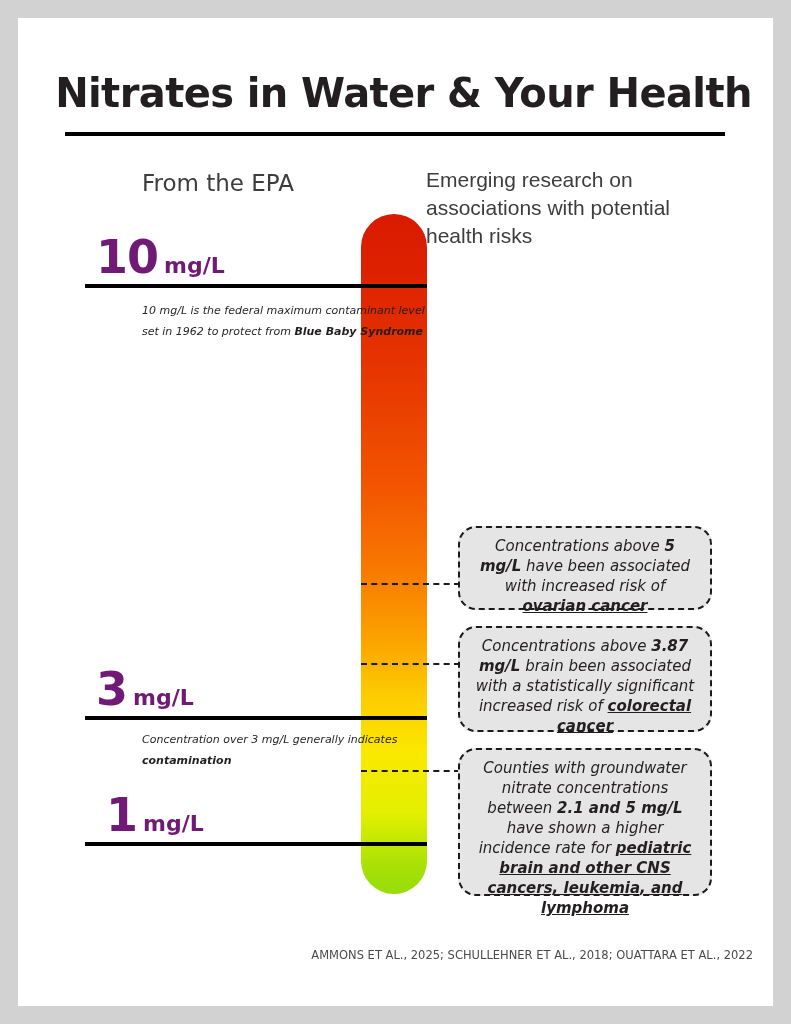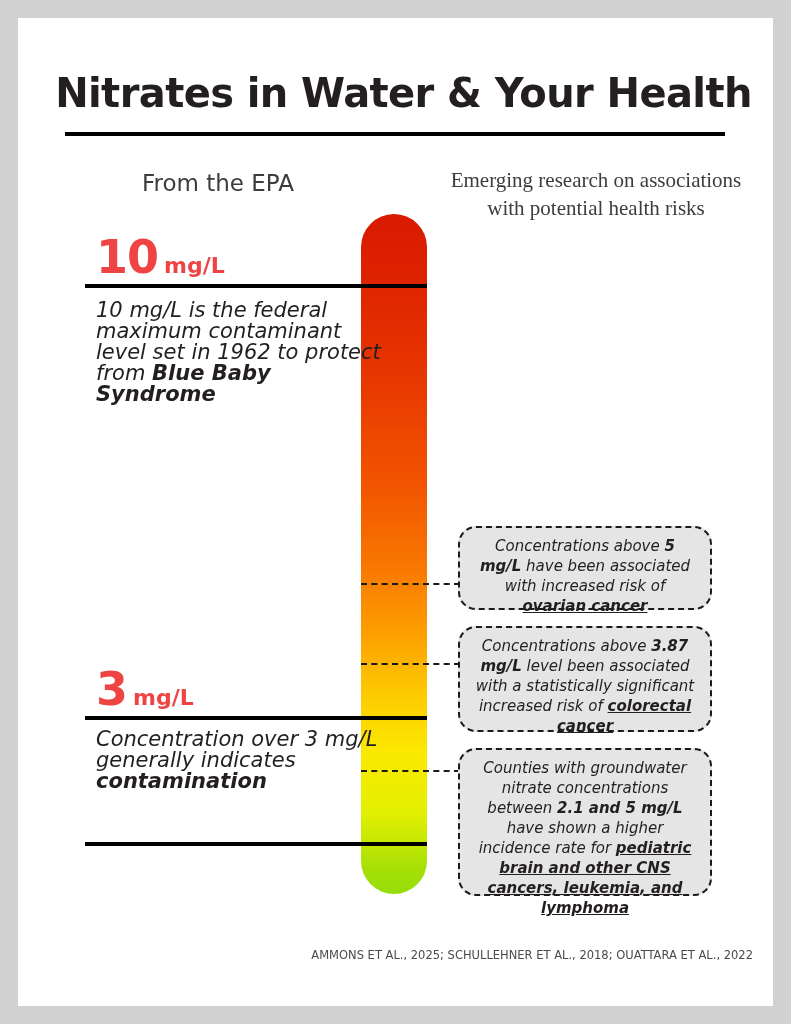--- a/index.html
+++ b/index.html
@@ -54,28 +54,28 @@
     left: 60px;
     top: 152px;
     width: 280px;
     text-align: center;
     font-size: 23px;
     color: #3d3d3d;
     font-family: "DejaVu Sans", sans-serif;
   }
   #right-heading {
     position: absolute;
-    left: 428px;
+    left: 408px;
     top: 148px;
     width: 300px;
-    text-align: center;
+    text-align: left;
     font-size: 21px;
     line-height: 28px;
     color: #3d3d3d;
-    font-family: Liberation Serif, serif;
+    font-family: Liberation Sans, sans-serif;
   }
 
   
   #bar {
     position: absolute;
     left: 343px;
     top: 196px;
     width: 66px;
     height: 680px;
     border-radius: 33px;
@@ -99,47 +99,48 @@
     height: 4px;
     background: #000000;
   }
   #rule-10 { left: 67px; top: 266px; width: 342px; }
   #rule-3  { left: 67px; top: 698px; width: 342px; }
   #rule-1  { left: 67px; top: 824px; width: 342px; }
 
   
   .level-label {
     position: absolute;
-    color: #ef4444;
+    color: #701a75;
     font-family: "DejaVu Sans", sans-serif;
   }
   .level-num {
     font-size: 46px;
     font-weight: bold;
     letter-spacing: -1px;
     vertical-align: baseline;
   }
   .level-unit {
     font-size: 22px;
     font-weight: bold;
     margin-left: 6px;
   }
   #label-10 { left: 78px; top: 212px; }
   #label-3  { left: 78px; top: 644px; }
   #label-1  { left: 88px; top: 770px; }
 
   
   .level-desc {
     position: absolute;
-    font-size: 21px;
+    font-size: 11px;
     line-height: 21px;
     font-style: italic;
     color: #231f20;
     font-family: "DejaVu Sans", sans-serif;
     width: 290px;
+    margin-left: 46px;
   }
   .level-desc b { font-weight: bold; font-style: italic; }
   #desc-10 { left: 78px; top: 282px; }
   #desc-3  { left: 78px; top: 711px; }
   #desc-1  { left: 78px; top: 837px; }
 
   
   .callout {
     position: absolute;
     box-sizing: border-box;
@@ -209,31 +210,34 @@
   <div id="rule-10" class="level-rule"></div>
   <div id="rule-3" class="level-rule"></div>
   <div id="rule-1" class="level-rule"></div>
 
   <div id="label-10" class="level-label">
     <span class="level-num">10</span><span class="level-unit">mg/L</span>
   </div>
   <div id="label-3" class="level-label">
     <span class="level-num">3</span><span class="level-unit">mg/L</span>
   </div>
+  <div id="label-1" class="level-label">
+    <span class="level-num">1</span><span class="level-unit">mg/L</span>
+  </div>
 
   <div id="desc-10" class="level-desc"><span>10 mg/L is the federal maximum contaminant level set in 1962 to protect from </span><b>Blue Baby Syndrome</b></div>
   <div id="desc-3" class="level-desc"><span>Concentration over 3 mg/L generally indicates </span><b>contamination</b></div>
 
   <div id="leader-1" class="leader"></div>
   <div id="leader-2" class="leader"></div>
   <div id="leader-3" class="leader"></div>
 
   <div id="callout-1" class="callout"><span>Concentrations above</span> <b>5 mg/L</b><span> have been associated</span> <span>with increased risk of</span> <u>ovarian cancer</u></div>
 
-  <div id="callout-2" class="callout"><span>Concentrations above</span> <b>3.87 mg/L</b><span> level been</span> <span>associated with a statistically significant increased risk of</span> <u>colorectal cancer</u></div>
+  <div id="callout-2" class="callout"><span>Concentrations above</span> <b>3.87 mg/L</b><span> brain been</span> <span>associated with a statistically significant increased risk of</span> <u>colorectal cancer</u></div>
 
   <div id="callout-3" class="callout"><span>Counties with groundwater nitrate concentrations between</span> <b>2.1 and 5 mg/L</b><span> have shown a</span> <span>higher incidence rate for</span> <u>pediatric brain and other CNS cancers, leukemia, and lymphoma</u></div>
 
   <div id="copyright">© 2025 POTENTIAL LLC</div>
   <div id="sources">
     <div>AMMONS  ET AL., 2025;  SCHULLEHNER ET AL., 2018;  OUATTARA ET AL., 2022</div>
   </div>
 
 </div>
 

